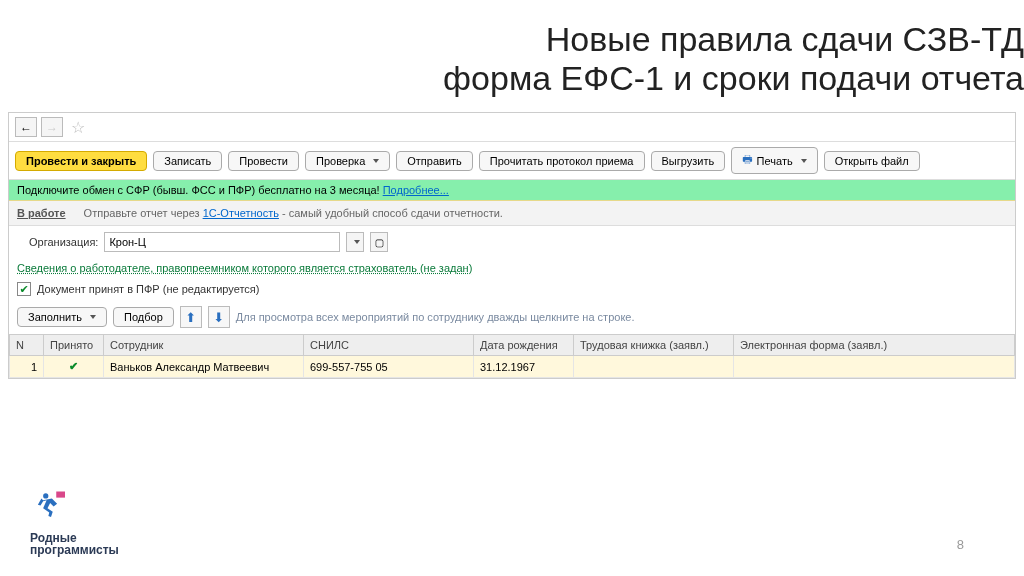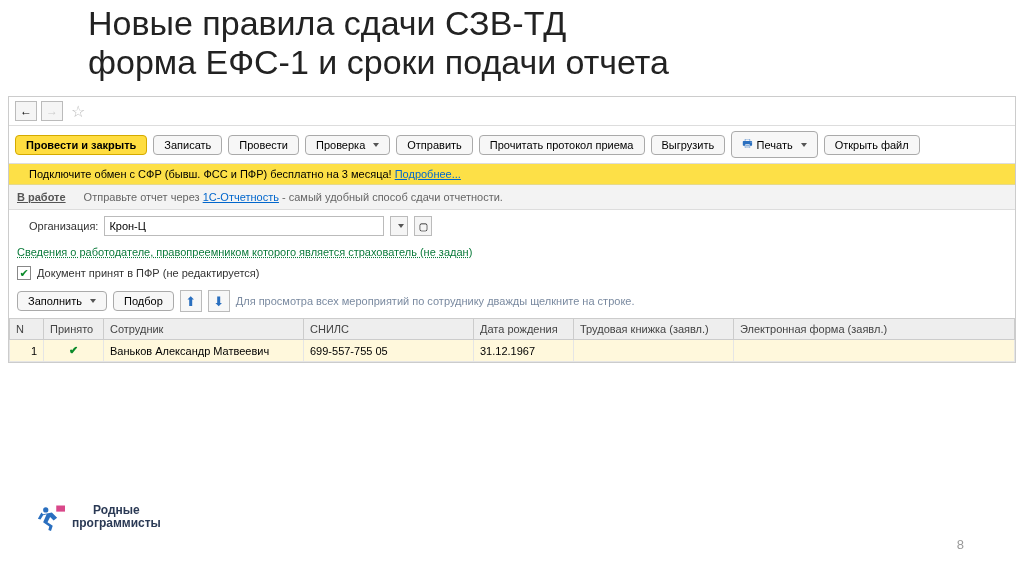--- a/index.html
+++ b/index.html
@@ -10,22 +10,23 @@
     background: #fff;
     width: 1024px;
     height: 576px;
     position: relative;
     overflow: hidden;
   }
   .slide-title {
     font-size: 34px;
     font-weight: 400;
     color: #222;
-    margin: 4px 0 14px 88px;
+    margin: 20px 0 14px 88px;
     line-height: 1.15;
+    text-align: right;
   }
   .app-window {
     margin: 0 8px 0 8px;
     border: 1px solid #ccc;
     background: #fff;
   }
   .title-row {
     display: flex;
     align-items: center;
     padding: 4px 6px;
@@ -70,22 +71,22 @@
   }
   .dropdown-arrow::after {
     content: "";
     display: inline-block;
     border-left: 3px solid transparent;
     border-right: 3px solid transparent;
     border-top: 4px solid #555;
     margin-left: 4px;
   }
   .info-bar {
-    background: #fde047;
-    padding: 4px 20px;
+    background: #86efac;
+    padding: 4px 8px;
     font-size: 11px;
     border-bottom: 1px solid #e6d98a;
   }
   .info-bar a, .link { color: #0066cc; text-decoration: underline; cursor: pointer; }
   .status-row {
     display: flex;
     gap: 18px;
     padding: 6px 8px;
     border-bottom: 1px solid #ddd;
     background: #f3f3f3;
@@ -100,21 +101,21 @@
     margin-left: 12px;
   }
   .label { color: #333; }
   .text-input {
     border: 1px solid #bbb;
     padding: 2px 4px;
     height: 20px;
     font-size: 11px;
     background: #fff;
   }
-  .org-input { width: 280px; }
+  .org-input { width: 236px; }
   .input-btn {
     width: 18px; height: 20px;
     border: 1px solid #bbb;
     background: #f5f5f5;
     display: inline-flex;
     align-items: center;
     justify-content: center;
     cursor: pointer;
     font-size: 10px;
   }
@@ -186,24 +187,24 @@
     border: 1px solid #bbb;
     background: #f5f5f5;
     display: inline-flex;
     align-items: center;
     justify-content: center;
     font-size: 11px;
   }
   .footer-logo {
     position: absolute;
     left: 30px;
-    bottom: 32px;
-    display: flex;
+    bottom: 19px;
+    display: flex;
+    flex-direction: column;
     align-items: flex-start;
-    text-align: center;
   }
   .runner {
     width: 42px; height: 42px;
     position: relative;
   }
   .logo-text {
     font-size: 12px;
     font-weight: bold;
     color: #2b3a55;
     line-height: 1.05;

